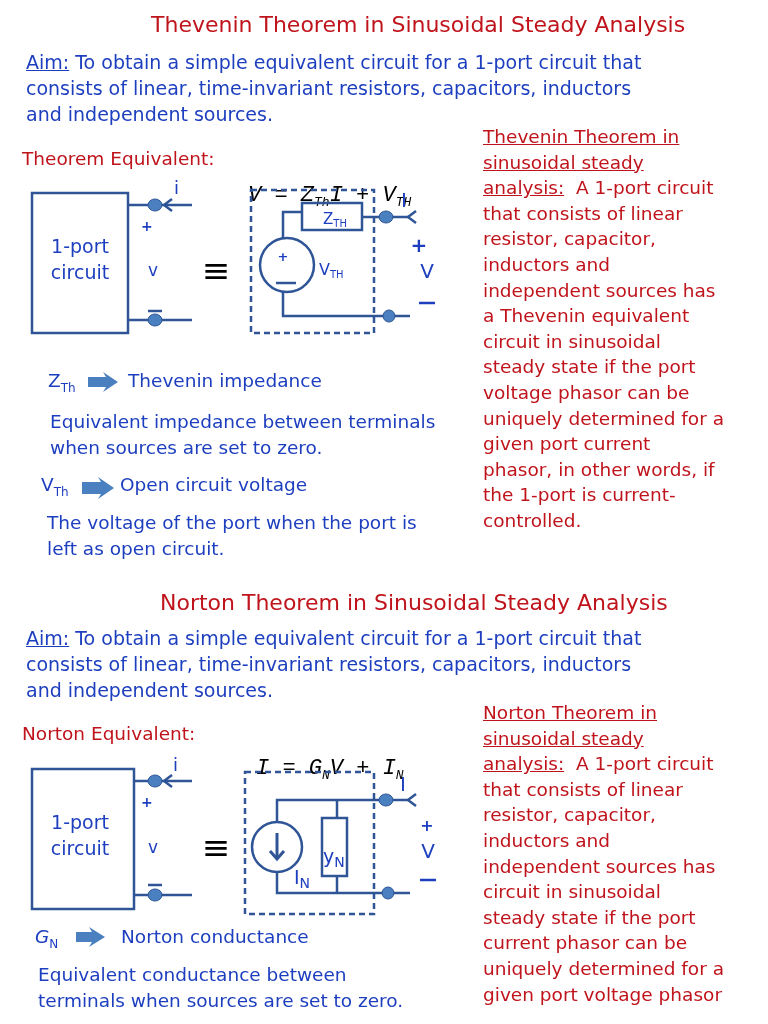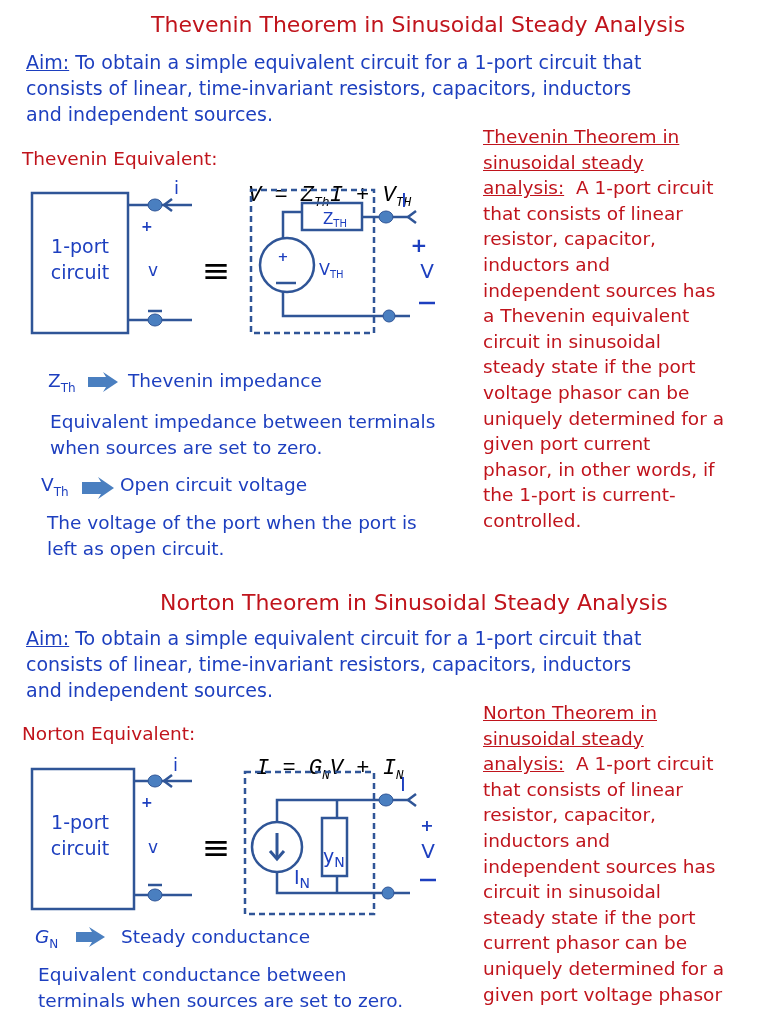--- a/index.html
+++ b/index.html
@@ -22,21 +22,21 @@
 </style>
 </head>
 <body>
 
 <div class="abs red title" style="left:151px; top:12px;">Thevenin Theorem in Sinusoidal Steady Analysis</div>
 
 <div class="abs blue aim" style="top:49px;"><span class="u">Aim:</span><span> To obtain a simple equivalent circuit for a 1-port circuit that</span></div>
 <div class="abs blue aim" style="top:75px;">consists of linear, time-invariant resistors, capacitors, inductors</div>
 <div class="abs blue aim" style="top:101px;">and independent sources.</div>
 
-<div class="abs red lbl" style="left:22px; top:148px;">Thevenin Equivalent:</div>
+<div class="abs red lbl" style="left:22px; top:148px;">Theorem Equivalent:</div>
 <div class="abs eq" style="left:248px; top:146px;"><span>V = Z</span><sub>Th</sub><span>I + V</span><sub>TH</sub></div>
 
 <svg width="768" height="1024">
   <g stroke="#2f5597" stroke-width="2.5" fill="none">
 
     <rect x="32" y="193" width="96" height="140"></rect>
     <line x1="128" y1="205" x2="192" y2="205"></line>
     <line x1="128" y1="320" x2="192" y2="320"></line>
 
     <rect x="251" y="190" width="123" height="143" stroke-dasharray="6,4"></rect>
@@ -152,21 +152,21 @@
   <text class="circ-text" x="400" y="791" font-size="20">I</text>
   <text class="circ-text" x="427" y="831" font-size="16" font-weight="bold" text-anchor="middle">+</text>
   <text class="circ-text" x="428" y="858" font-size="20" text-anchor="middle">V</text>
   <line x1="420" y1="880" x2="436" y2="880" stroke="#1d3fbf" stroke-width="2.5"></line>
 </svg>
 
 <div class="abs blue lbl sym" style="left:35px; top:926px;"><span style="font-style:italic">G</span><sub>N</sub></div>
 <svg width="768" height="1024">
   <path d="M76 932 L92 932 L89 927 L105 937 L89 947 L92 942 L76 942 Z" fill="#4a7fc0"></path>
 </svg>
-<div class="abs blue lbl" style="left:121px; top:926px;">Steady conductance</div>
+<div class="abs blue lbl" style="left:121px; top:926px;">Norton conductance</div>
 <div class="abs blue desc" style="left:38px; top:962px;text-align:center;">Equivalent conductance between</div>
 <div class="abs blue desc" style="left:38px; top:988px;">terminals when sources are set to zero.</div>
 
 <div class="abs side" style="top:700px;">
   <div><span class="u">Norton Theorem in</span></div>
   <div><span class="u">sinusoidal steady</span></div>
   <div><span class="u">analysis:</span><span style="white-space:pre">  A 1-port circuit</span></div>
   <div>that consists of linear</div>
   <div>resistor, capacitor,</div>
   <div>inductors and</div>

